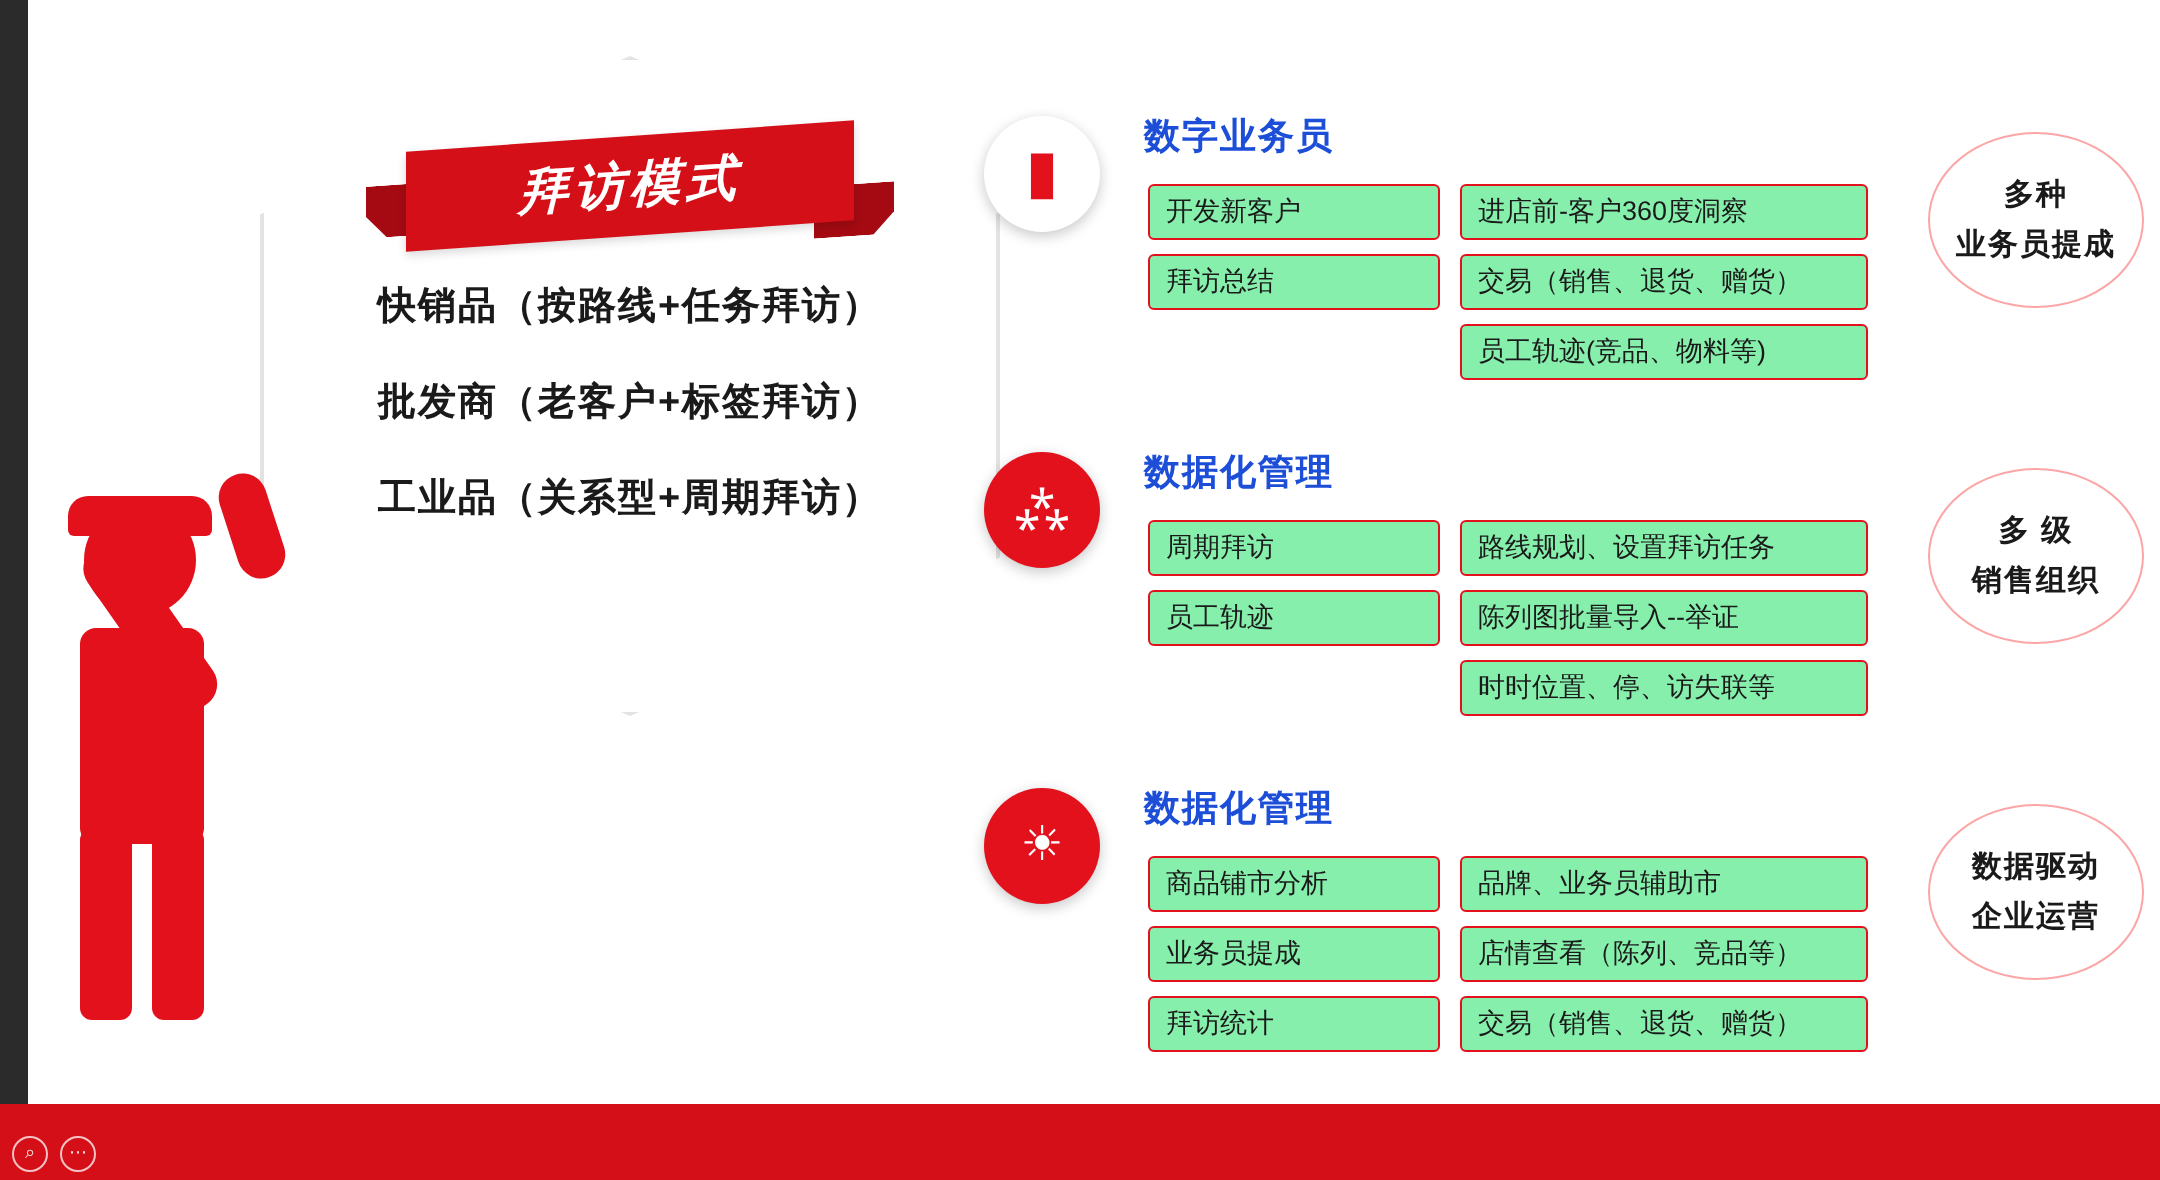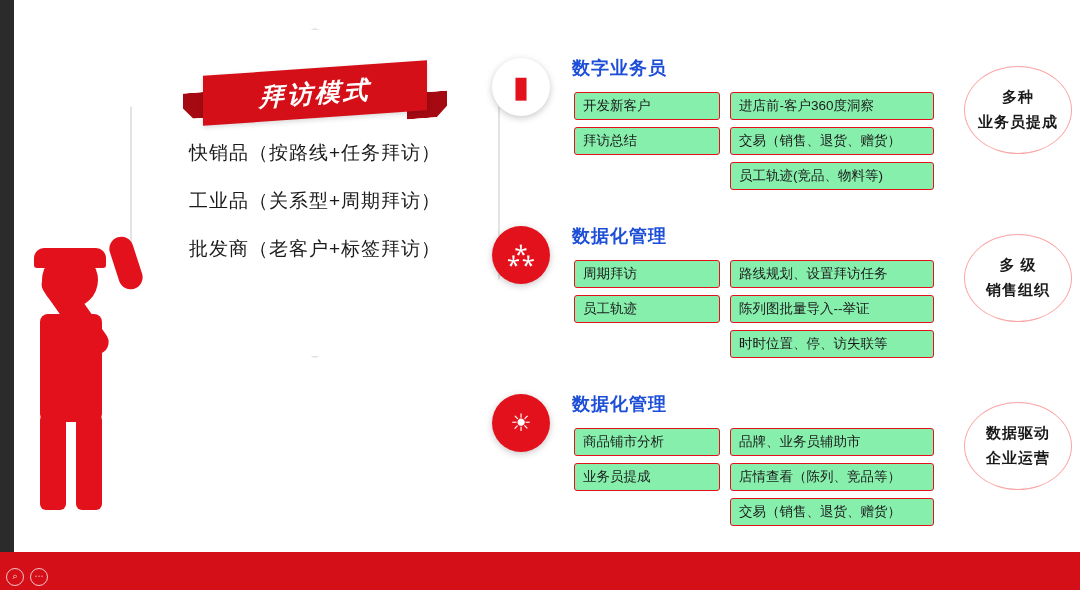--- a/index.html
+++ b/index.html
@@ -70,21 +70,21 @@
     width: 370px; height: 330px;
   }
   .hex-lines {
     position: absolute;
     left: 0; top: 112px;
     width: 370px;
     text-align: center;
   }
   .hex-line {
     font-size: 19px;
-    font-weight: normal;
+    font-weight: bold;
     color: #1a1a1a;
     letter-spacing: 1px;
     margin: 0 0 22px 0;
     white-space: nowrap;
   }
 
   
   .ribbon {
     position: absolute;
     left: 55px; top: 34px;
@@ -272,22 +272,22 @@
 
 <div id="slide">
 
   <div class="left-sliver"></div>
 
   <div class="hex-wrap">
     <div class="hex"></div>
     <div class="hex-inner">
       <div class="hex-lines">
         <p class="hex-line">快销品（按路线+任务拜访）</p>
+        <p class="hex-line">批发商（老客户+标签拜访）</p>
         <p class="hex-line">工业品（关系型+周期拜访）</p>
-        <p class="hex-line">批发商（老客户+标签拜访）</p>
       </div>
     </div>
     <div class="ribbon">
       <div class="ribbon-tail-l"></div>
       <div class="ribbon-tail-r"></div>
       <div class="ribbon-body"></div>
       <div class="ribbon-text">拜访模式</div>
     </div>
   </div>
 
@@ -349,20 +349,21 @@
 
     <div class="section">
       <div class="sec-icon red-fill">
         <span class="glyph" style="font-size:24px;">☀</span>
       </div>
       <div class="sec-title">数据化管理</div>
       <div class="pill-cols">
         <div class="pill-col">
           <div class="pill w1">商品铺市分析</div>
           <div class="pill w1">业务员提成</div>
+          <div class="pill w1">拜访统计</div>
         </div>
         <div class="pill-col">
           <div class="pill w2">品牌、业务员辅助市</div>
           <div class="pill w2">店情查看（陈列、竞品等）</div>
           <div class="pill w2">交易（销售、退货、赠货）</div>
         </div>
       </div>
       <div class="badge">
         <div>数据驱动</div>
         <div>企业运营</div>

